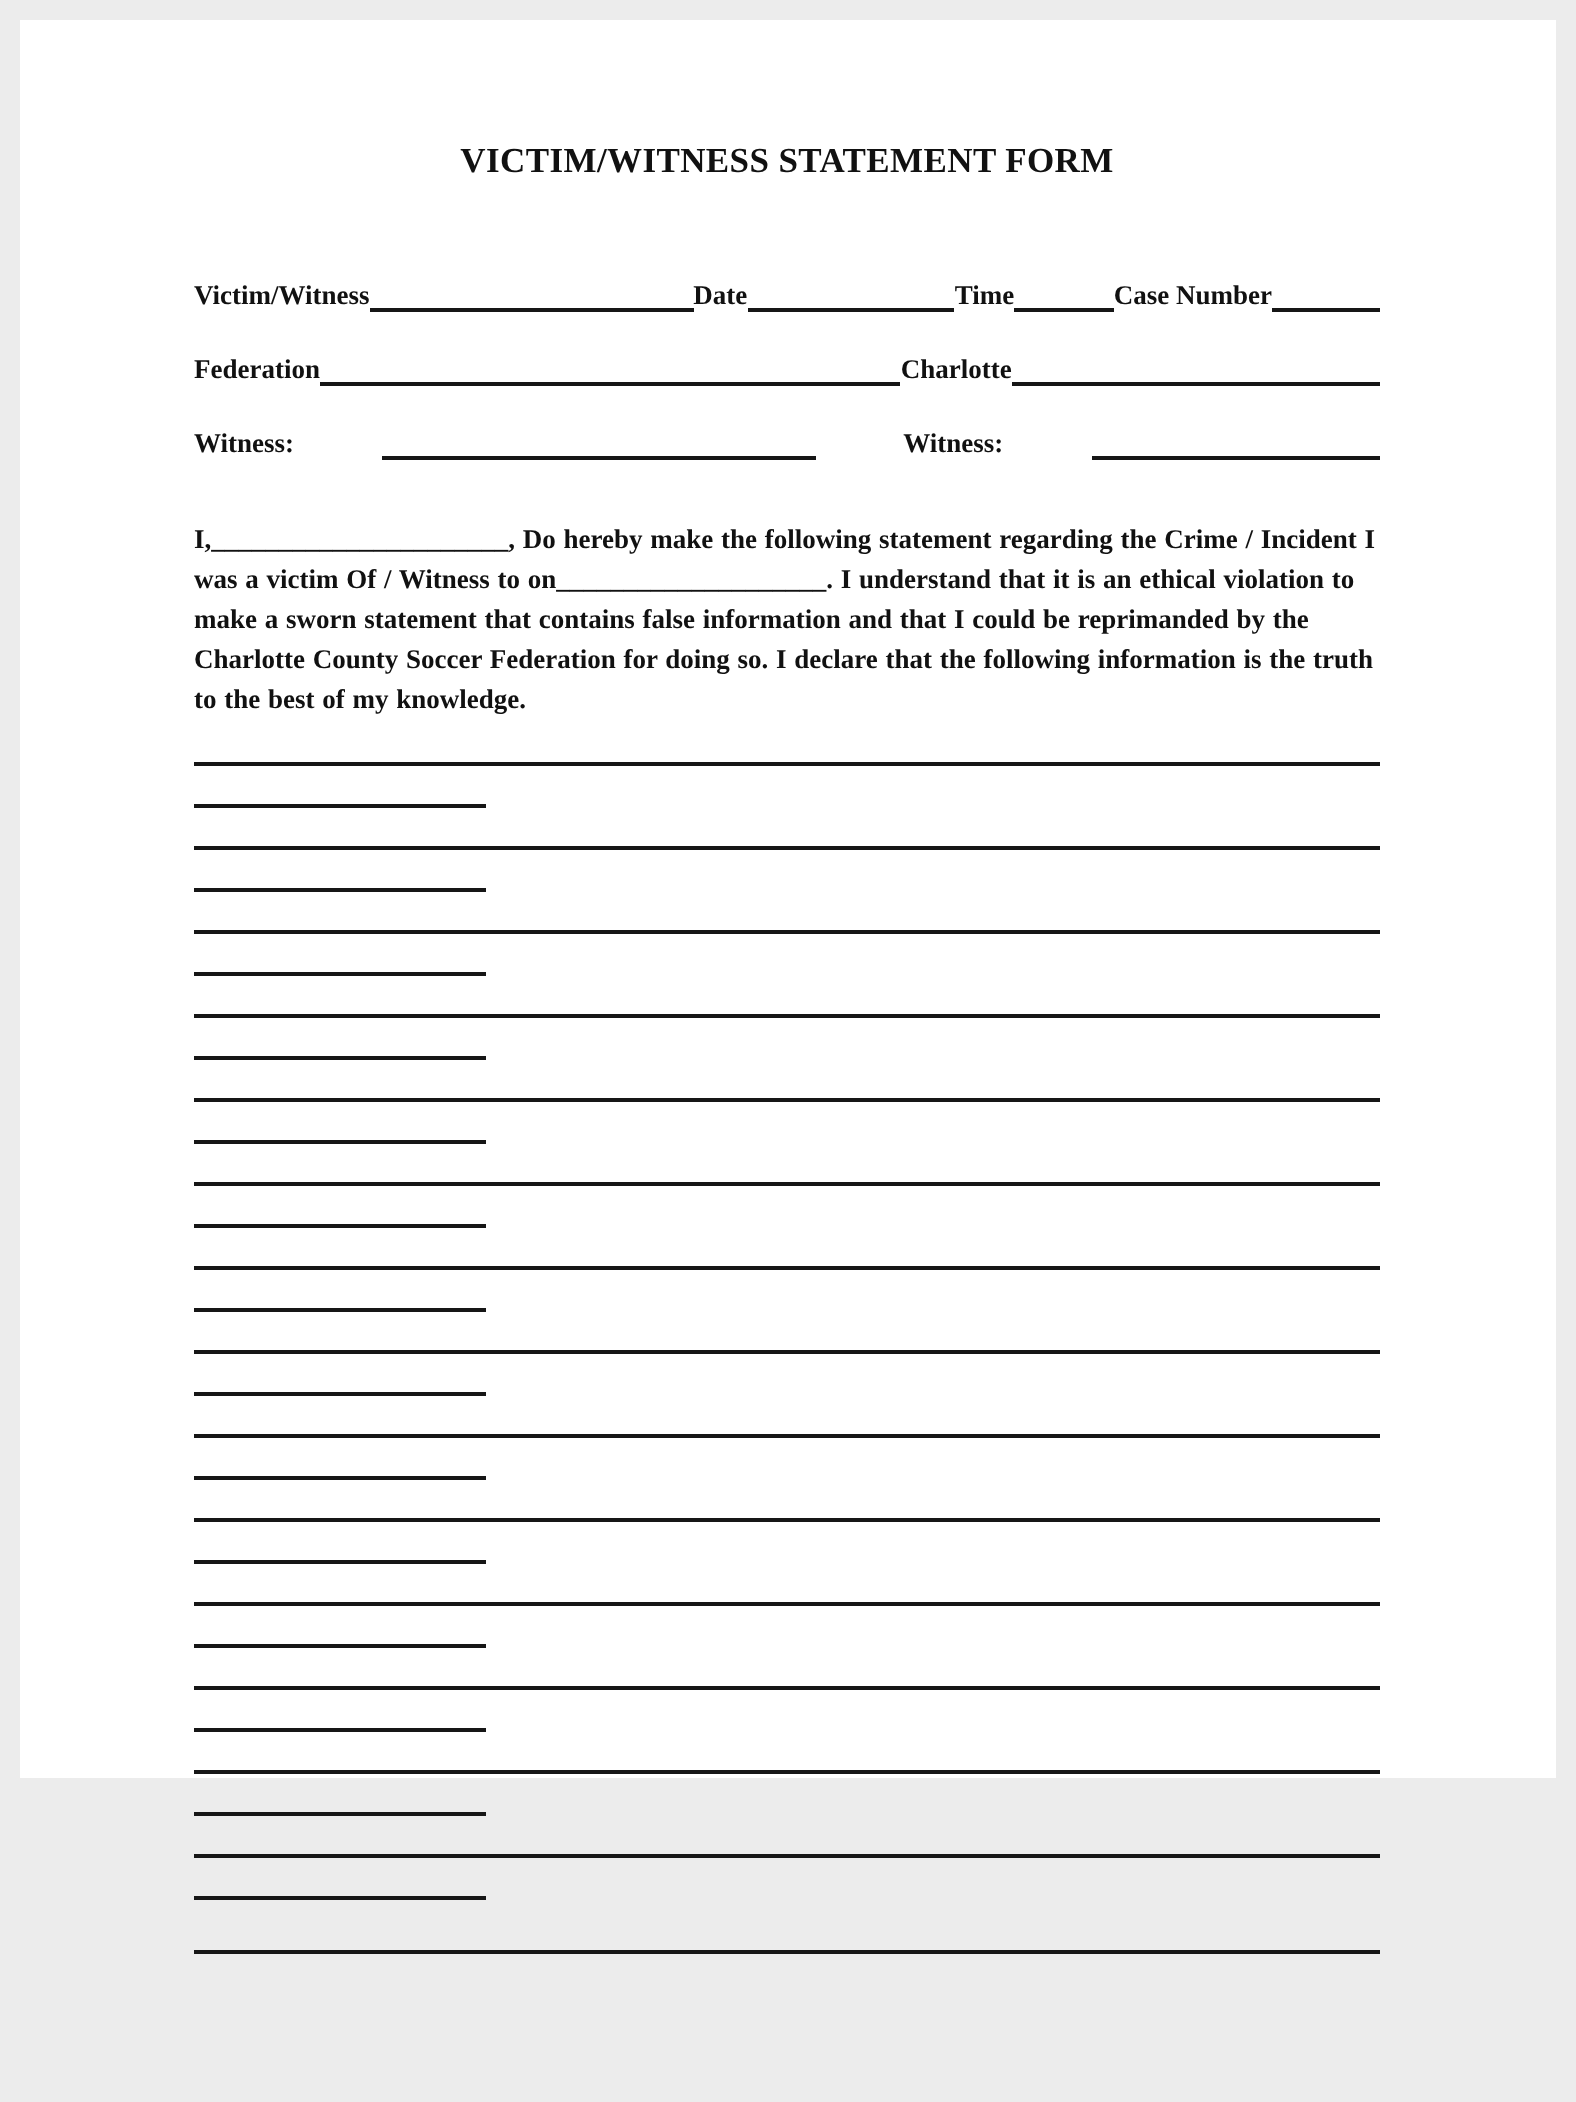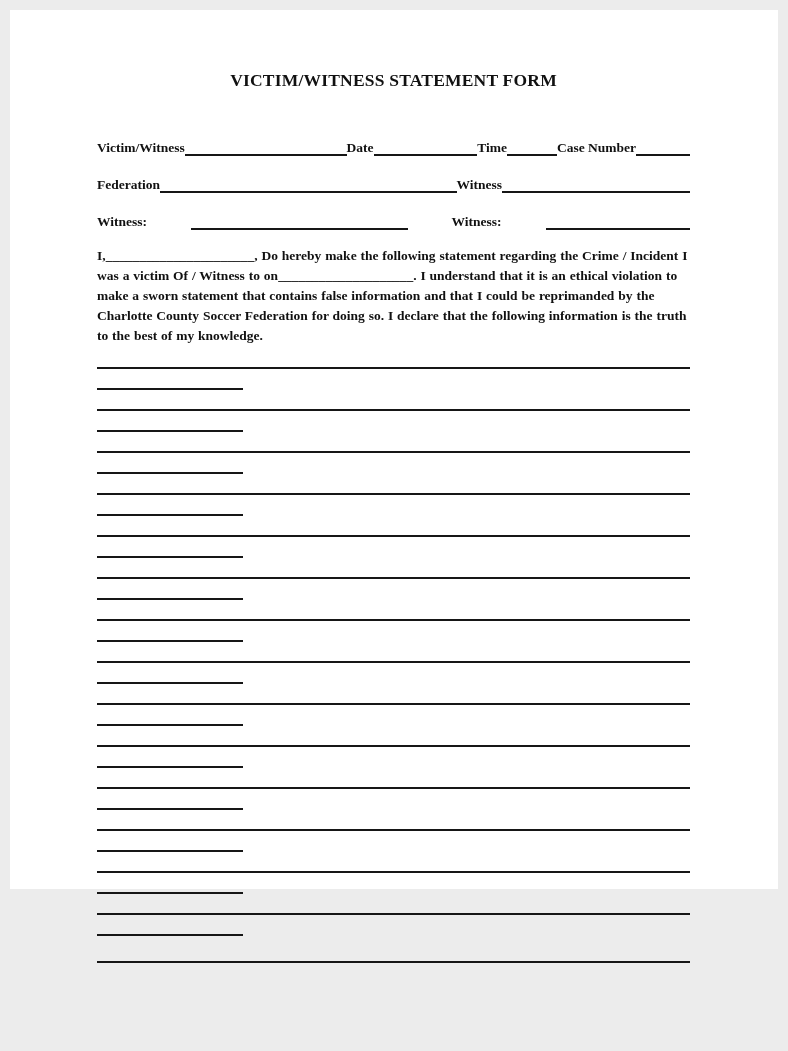--- a/index.html
+++ b/index.html
@@ -49,21 +49,21 @@
   .lbl {
     white-space: nowrap;
   }
   .fill {
     flex-grow: 1;
     flex-basis: 0;
     border-bottom: 2px solid #161616;
     height: 14px;
   }
   .statement {
-    margin-top: 16px;
+    margin-top: 30px;
     font-weight: bold;
     font-size: 13.5px;
     line-height: 20px;
     text-align: left;
     word-spacing: 0.5px;
   }
   .writing-lines {
     margin-top: 2px;
   }
   .wline {
@@ -89,21 +89,21 @@
       <span class="fill" style="flex-grow:100"></span>
       <span class="lbl">Time</span>
       <span class="fill" style="flex-grow:48"></span>
       <span class="lbl">Case Number</span>
       <span class="fill" style="flex-grow:52"></span>
     </div>
 
     <div class="row row-2">
       <span class="lbl">Federation</span>
       <span class="fill" style="flex-grow:265"></span>
-      <span class="lbl">Witness</span>
+      <span class="lbl">Charlotte</span>
       <span class="fill" style="flex-grow:168"></span>
     </div>
 
     <div class="row row-3">
       <span class="lbl">Witness:</span>
       <span class="fill" style="flex-grow:258"></span>
       <span class="lbl">Witness:</span>
       <span class="fill" style="flex-grow:172"></span>
     </div>
 

